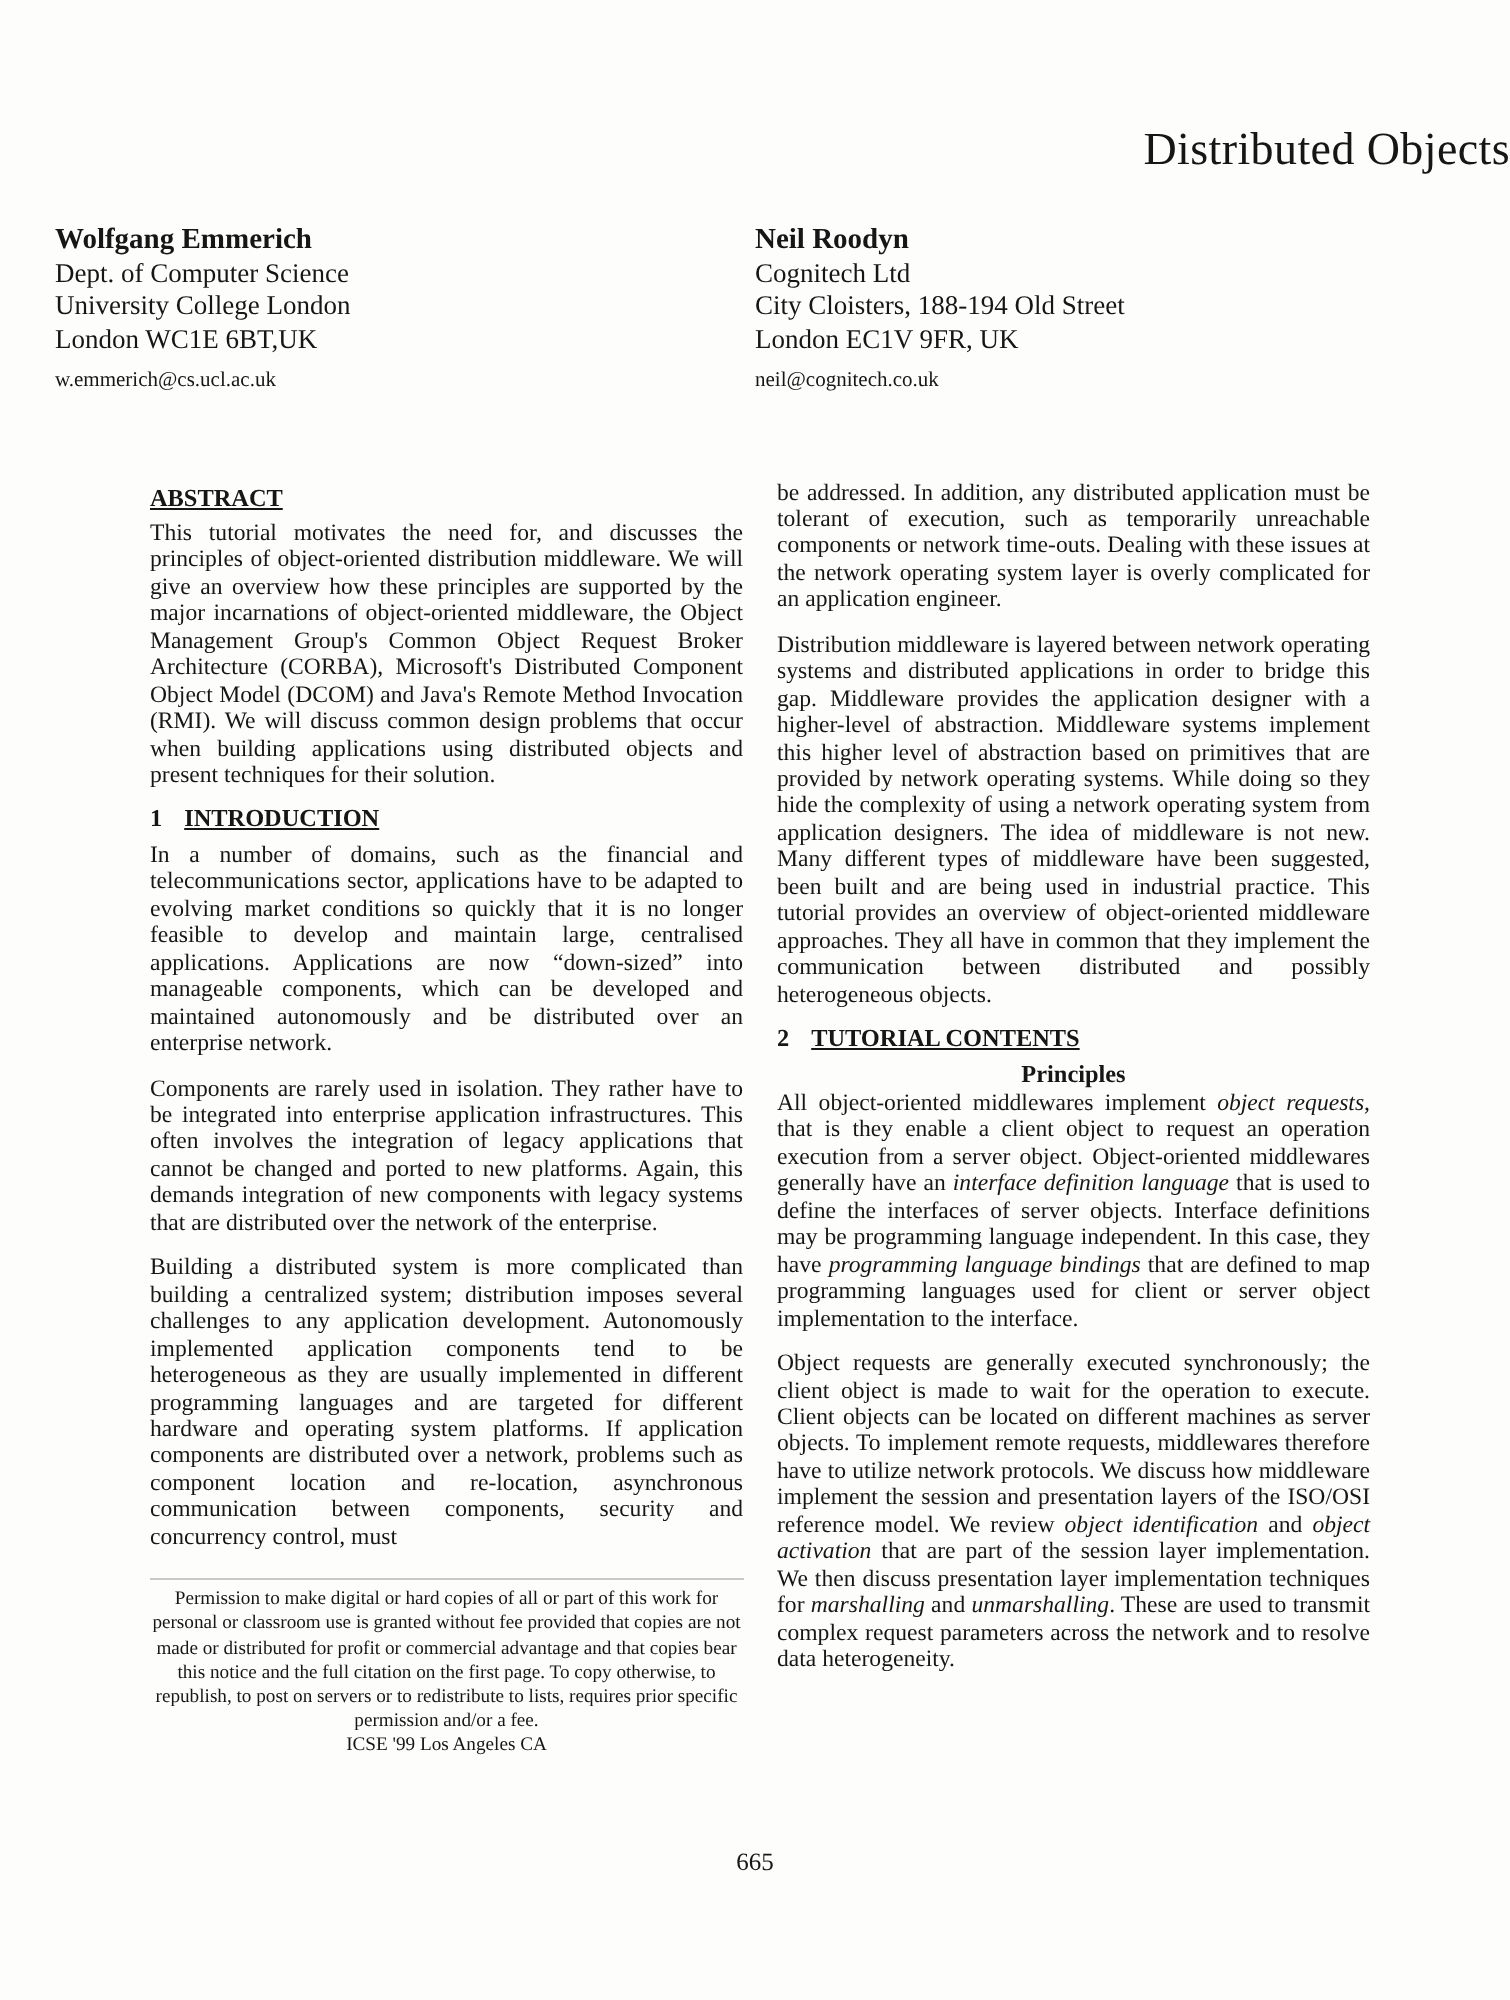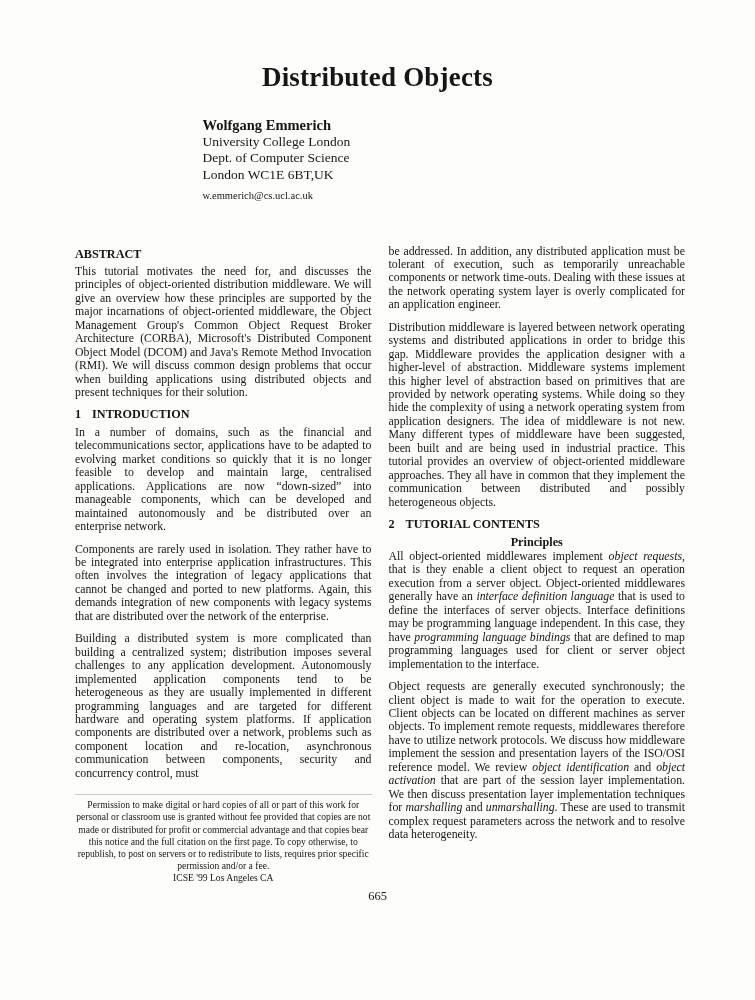--- a/index.html
+++ b/index.html
@@ -8,23 +8,23 @@
     width: 755px;
     height: 1000px;
     margin: 0 auto;
     background: #fdfdfc;
     color: #161616;
     font-family: "Liberation Serif", "DejaVu Serif", serif;
     overflow: hidden;
   }
   .paper-title {
     margin-top: 62px;
-    text-align: center;
-    font-size: 27px;
-    font-weight: bold;
+    text-align: right;
+    font-size: 23px;
+    font-weight: normal;
     letter-spacing: 0.2px;
   }
   .author-row {
     display: flex;
     justify-content: center;
     margin-top: 24px;
   }
   .author-block {
     width: 350px;
     font-size: 13.5px;
@@ -46,20 +46,21 @@
     text-align: justify;
     hyphens: auto;
     -webkit-hyphens: auto;
   }
   .col p { margin: 0 0 9px 0; }
   .sec-heading {
     font-weight: bold;
     font-size: 12.2px;
     margin: 3px 0 4px 0;
     text-align: left;
+    text-decoration: underline;
   }
   .sec-heading .sec-num { display: inline-block; margin-right: 11px; }
   .sub-heading {
     font-weight: bold;
     font-size: 12.2px;
     margin: 0 0 1px 0;
     text-align: center;
   }
   .footnote {
     margin-top: 14px;
@@ -67,40 +68,47 @@
     border-top: 1px solid #c9c9c9;
     font-size: 9.6px;
     line-height: 12.2px;
     text-align: center;
   }
   .footnote p { margin: 0; }
   .page-number {
     position: absolute;
     left: 0;
     right: 0;
-    top: 889px;
+    top: 924px;
     text-align: center;
     font-size: 12.5px;
   }
   .italic { font-style: italic; }
 </style>
 </head>
 <body>
 
 <div class="page">
 
   <div class="paper-title">Distributed Objects</div>
 
   <div class="author-row">
     <div class="author-block">
       <div class="author-name">Wolfgang Emmerich</div>
+      <div>Dept. of Computer Science</div>
       <div>University College London</div>
-      <div>Dept. of Computer Science</div>
       <div>London WC1E 6BT,UK</div>
       <div class="author-email">w.emmerich@cs.ucl.ac.uk</div>
+    </div>
+    <div class="author-block">
+      <div class="author-name">Neil Roodyn</div>
+      <div>Cognitech Ltd</div>
+      <div>City Cloisters, 188-194 Old Street</div>
+      <div>London EC1V 9FR, UK</div>
+      <div class="author-email">neil@cognitech.co.uk</div>
     </div>
   </div>
 
   <div class="columns">
 
     <div class="col">
       <div class="sec-heading">ABSTRACT</div>
       <p>This tutorial motivates the need for, and discusses the principles of object-oriented distribution middleware. We will give an overview how these principles are supported by the major incarnations of object-oriented middleware, the Object Management Group's Common Object Request Broker Architecture (CORBA), Microsoft's Distributed Component Object Model (DCOM) and Java's Remote Method Invocation (RMI). We will discuss common design problems that occur when building applications using distributed objects and present techniques for their solution.</p>
 
       <div class="sec-heading">

